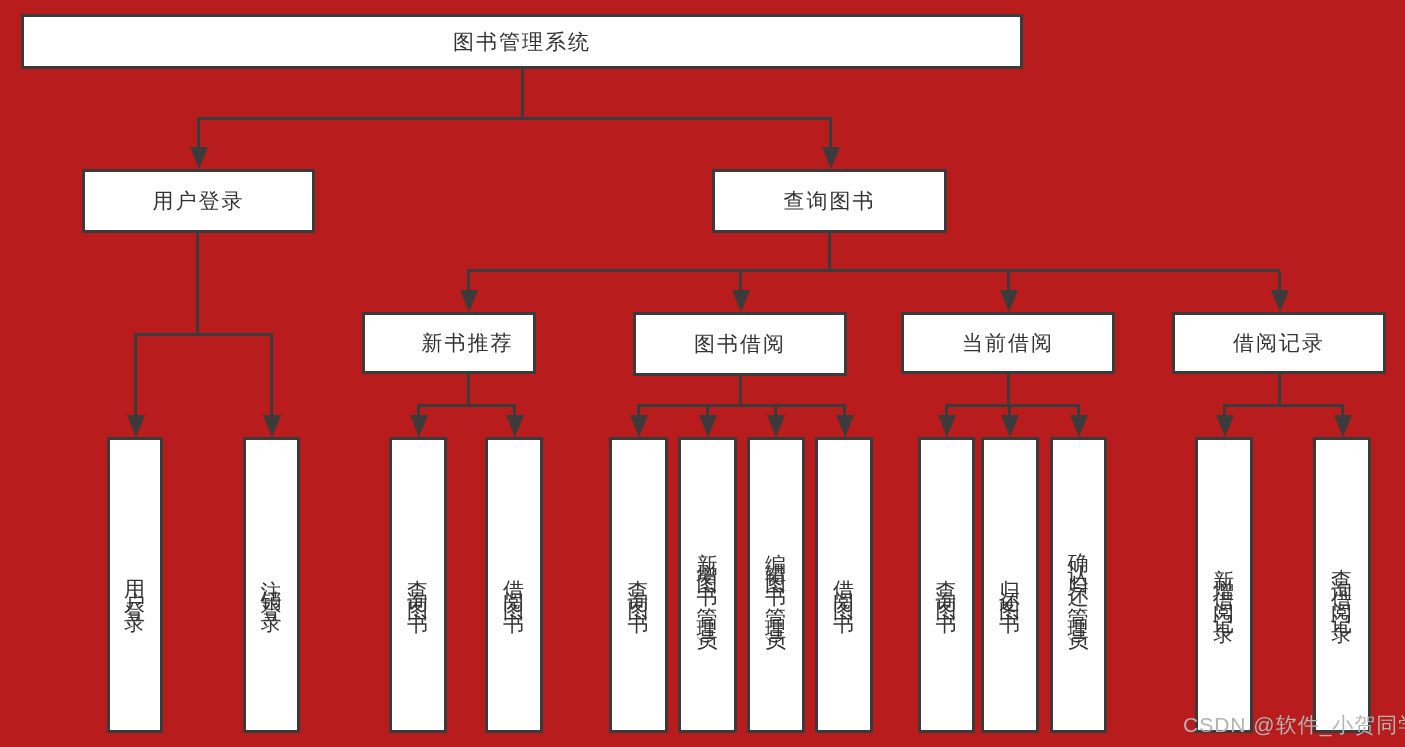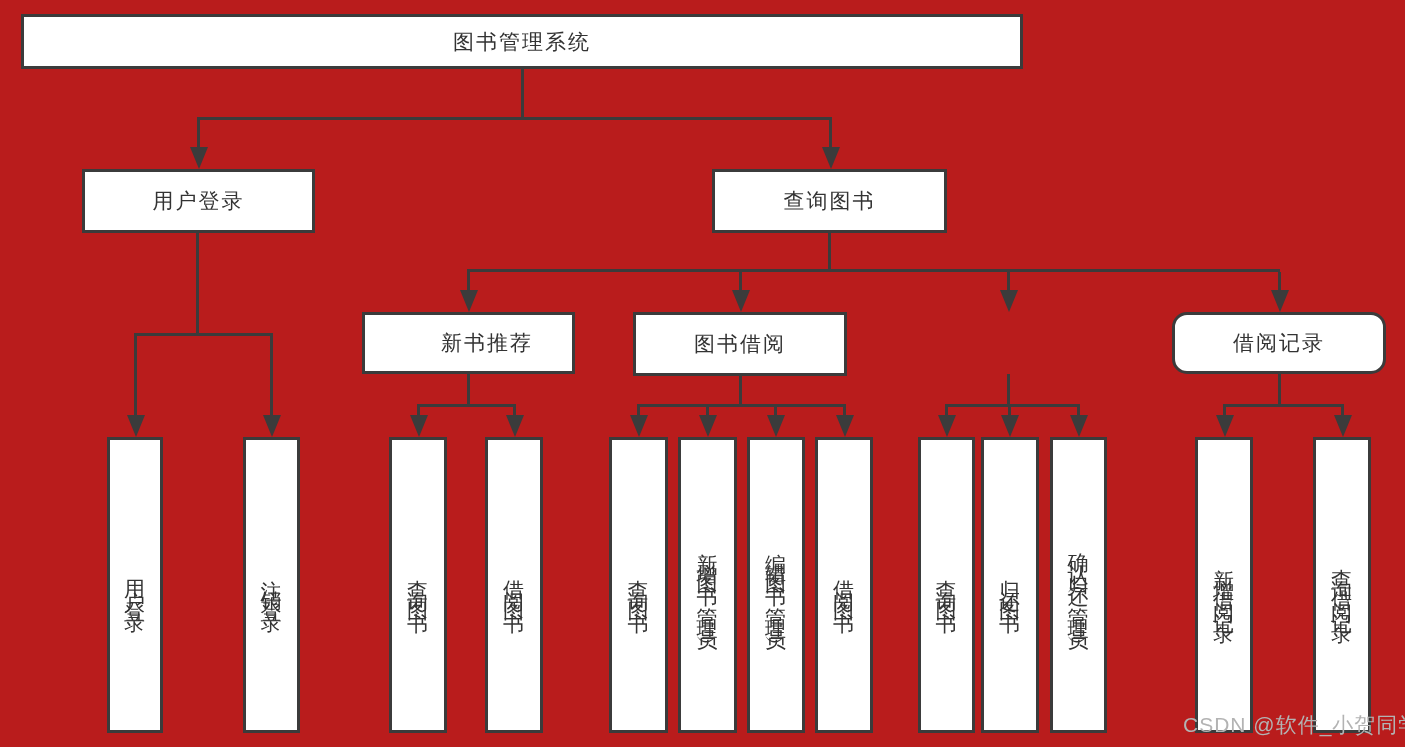--- a/index.html
+++ b/index.html
@@ -58,27 +58,30 @@
     <span>图书管理系统</span>
   </div>
 
   <div class="box hbox" style="left:82px;top:169px;width:233px;height:64px;">
     <span>用户登录</span>
   </div>
   <div class="box hbox" style="left:712px;top:169px;width:235px;height:64px;">
     <span>查询图书</span>
   </div>
 
-  <div class="box hbox" style="left:362px;top:312px;width:213px;height:62px;padding-left:37px;">
+  <div class="box hbox" style="left:362px;top:312px;width:174px;height:62px;padding-left:37px;">
     <span>新书推荐</span>
   </div>
   <div class="box hbox" style="left:633px;top:312px;width:214px;height:64px;">
     <span>图书借阅</span>
   </div>
-  <div class="box hbox" style="left:1172px;top:312px;width:214px;height:62px;border-radius:15px;">
+  <div class="box hbox" style="left:901px;top:312px;width:214px;height:62px;">
+    <span>当前借阅</span>
+  </div>
+  <div class="box hbox" style="left:1172px;top:312px;width:214px;height:62px;">
     <span>借阅记录</span>
   </div>
 
   <div class="box leaf" style="left:107px;width:56px;">
     <span class="vtext">用户登录</span>
   </div>
   <div class="box leaf" style="left:243px;width:57px;">
     <span class="vtext">注销登录</span>
   </div>
 

